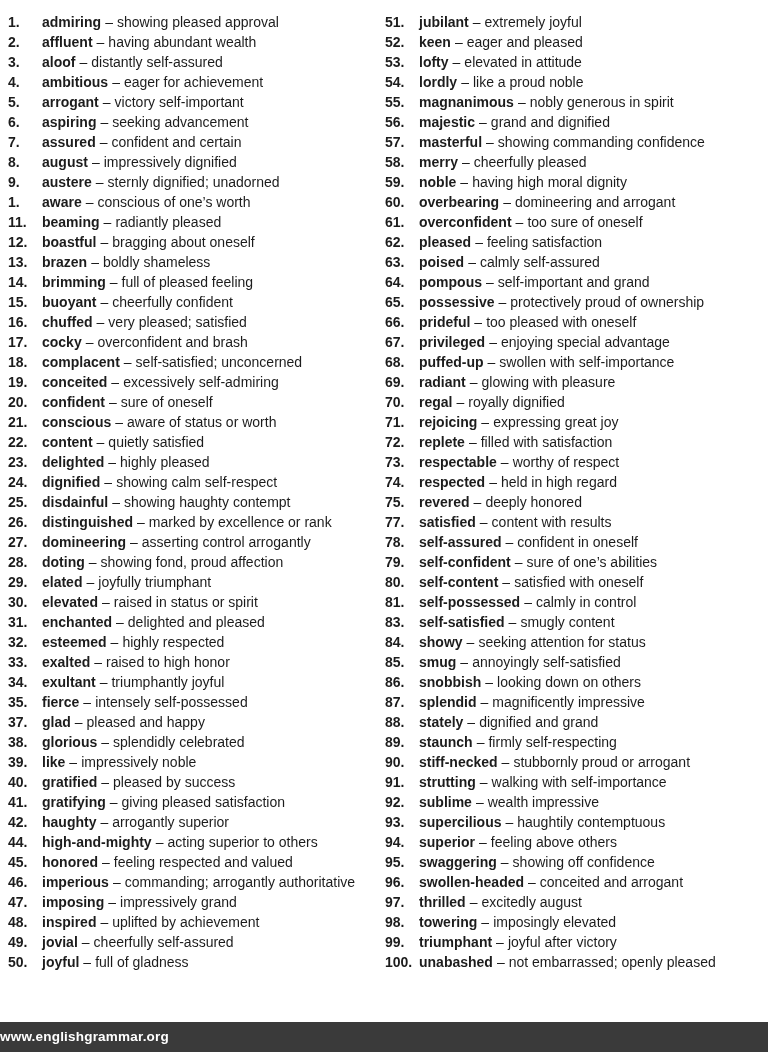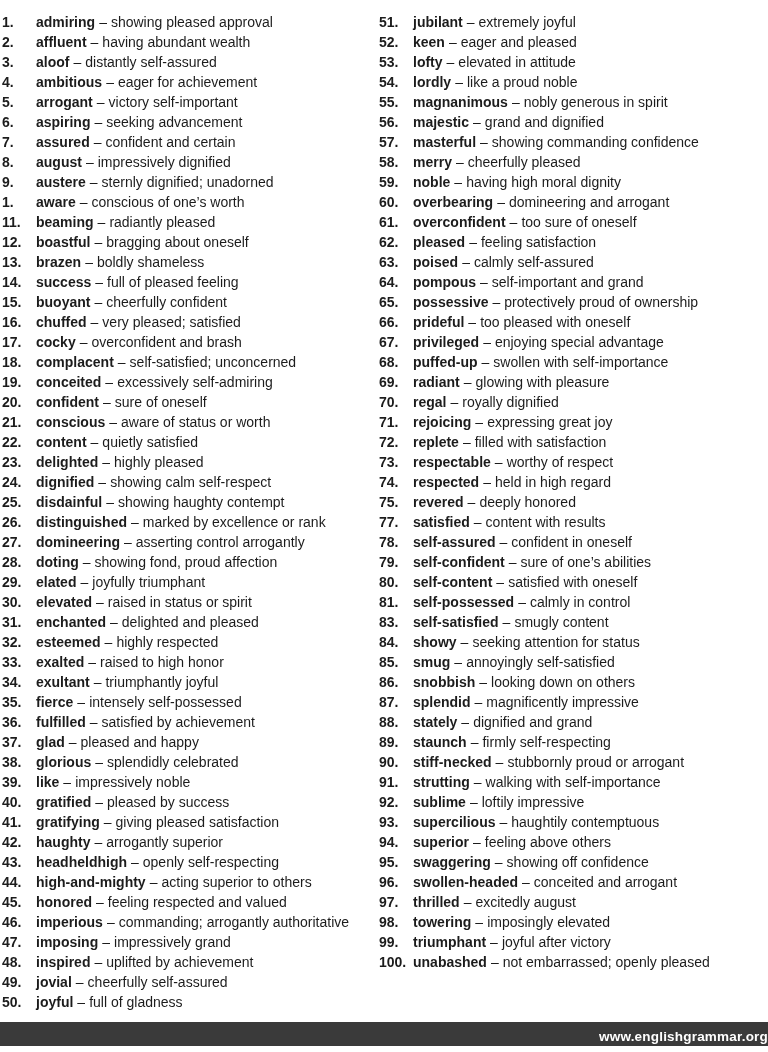--- a/index.html
+++ b/index.html
@@ -8,39 +8,40 @@
     background: #ffffff;
     color: #1c1c1c;
     font-family: "Liberation Sans", sans-serif;
     position: relative;
     overflow: hidden;
   }
   .columns {
     display: flex;
     padding: 12px 0 0 2px;
     box-sizing: border-box;
+    justify-content: center;
   }
   .col { width: 377px; flex: 0 0 377px; }
   .row {
     font-size: 14px;
     line-height: 20px;
     white-space: nowrap;
   }
   .num {
     display: inline-block;
     min-width: 34px;
     font-weight: bold;
   }
   .term { font-weight: bold; }
   .sep { margin: 0 4px; }
   .footer-bar {
     position: absolute;
     left: 0; right: 0;
-    top: 1022px; height: 24px;
-    text-align: right;
+    top: 1022px; height: 30px;
+    text-align: left;
   }
   .footer-bar span {
     display: inline-block;
     line-height: 30px;
     font-weight: bold;
     font-size: 13.5px;
     letter-spacing: 0.2px;
   }
 </style>
 </head>
@@ -54,21 +55,21 @@
       <div class="row"><span class="num">4.</span><span class="term">ambitious</span><span class="sep">–</span><span class="def">eager for achievement</span></div>
       <div class="row"><span class="num">5.</span><span class="term">arrogant</span><span class="sep">–</span><span class="def">victory self-important</span></div>
       <div class="row"><span class="num">6.</span><span class="term">aspiring</span><span class="sep">–</span><span class="def">seeking advancement</span></div>
       <div class="row"><span class="num">7.</span><span class="term">assured</span><span class="sep">–</span><span class="def">confident and certain</span></div>
       <div class="row"><span class="num">8.</span><span class="term">august</span><span class="sep">–</span><span class="def">impressively dignified</span></div>
       <div class="row"><span class="num">9.</span><span class="term">austere</span><span class="sep">–</span><span class="def">sternly dignified; unadorned</span></div>
       <div class="row"><span class="num">1.</span><span class="term">aware</span><span class="sep">–</span><span class="def">conscious of one’s worth</span></div>
       <div class="row"><span class="num">11.</span><span class="term">beaming</span><span class="sep">–</span><span class="def">radiantly pleased</span></div>
       <div class="row"><span class="num">12.</span><span class="term">boastful</span><span class="sep">–</span><span class="def">bragging about oneself</span></div>
       <div class="row"><span class="num">13.</span><span class="term">brazen</span><span class="sep">–</span><span class="def">boldly shameless</span></div>
-      <div class="row"><span class="num">14.</span><span class="term">success</span><span class="sep">–</span><span class="def">full of pleased feeling</span></div>
+      <div class="row"><span class="num">14.</span><span class="term">brimming</span><span class="sep">–</span><span class="def">full of pleased feeling</span></div>
       <div class="row"><span class="num">15.</span><span class="term">buoyant</span><span class="sep">–</span><span class="def">cheerfully confident</span></div>
       <div class="row"><span class="num">16.</span><span class="term">chuffed</span><span class="sep">–</span><span class="def">very pleased; satisfied</span></div>
       <div class="row"><span class="num">17.</span><span class="term">cocky</span><span class="sep">–</span><span class="def">overconfident and brash</span></div>
       <div class="row"><span class="num">18.</span><span class="term">complacent</span><span class="sep">–</span><span class="def">self-satisfied; unconcerned</span></div>
       <div class="row"><span class="num">19.</span><span class="term">conceited</span><span class="sep">–</span><span class="def">excessively self-admiring</span></div>
       <div class="row"><span class="num">20.</span><span class="term">confident</span><span class="sep">–</span><span class="def">sure of oneself</span></div>
       <div class="row"><span class="num">21.</span><span class="term">conscious</span><span class="sep">–</span><span class="def">aware of status or worth</span></div>
       <div class="row"><span class="num">22.</span><span class="term">content</span><span class="sep">–</span><span class="def">quietly satisfied</span></div>
       <div class="row"><span class="num">23.</span><span class="term">delighted</span><span class="sep">–</span><span class="def">highly pleased</span></div>
       <div class="row"><span class="num">24.</span><span class="term">dignified</span><span class="sep">–</span><span class="def">showing calm self-respect</span></div>
@@ -76,28 +77,26 @@
       <div class="row"><span class="num">26.</span><span class="term">distinguished</span><span class="sep">–</span><span class="def">marked by excellence or rank</span></div>
       <div class="row"><span class="num">27.</span><span class="term">domineering</span><span class="sep">–</span><span class="def">asserting control arrogantly</span></div>
       <div class="row"><span class="num">28.</span><span class="term">doting</span><span class="sep">–</span><span class="def">showing fond, proud affection</span></div>
       <div class="row"><span class="num">29.</span><span class="term">elated</span><span class="sep">–</span><span class="def">joyfully triumphant</span></div>
       <div class="row"><span class="num">30.</span><span class="term">elevated</span><span class="sep">–</span><span class="def">raised in status or spirit</span></div>
       <div class="row"><span class="num">31.</span><span class="term">enchanted</span><span class="sep">–</span><span class="def">delighted and pleased</span></div>
       <div class="row"><span class="num">32.</span><span class="term">esteemed</span><span class="sep">–</span><span class="def">highly respected</span></div>
       <div class="row"><span class="num">33.</span><span class="term">exalted</span><span class="sep">–</span><span class="def">raised to high honor</span></div>
       <div class="row"><span class="num">34.</span><span class="term">exultant</span><span class="sep">–</span><span class="def">triumphantly joyful</span></div>
       <div class="row"><span class="num">35.</span><span class="term">fierce</span><span class="sep">–</span><span class="def">intensely self-possessed</span></div>
-      <div class="row"><span class="num">36.</span><span class="term">fulfilled</span><span class="sep">–</span><span class="def">satisfied by achievement</span></div>
       <div class="row"><span class="num">37.</span><span class="term">glad</span><span class="sep">–</span><span class="def">pleased and happy</span></div>
       <div class="row"><span class="num">38.</span><span class="term">glorious</span><span class="sep">–</span><span class="def">splendidly celebrated</span></div>
       <div class="row"><span class="num">39.</span><span class="term">like</span><span class="sep">–</span><span class="def">impressively noble</span></div>
       <div class="row"><span class="num">40.</span><span class="term">gratified</span><span class="sep">–</span><span class="def">pleased by success</span></div>
       <div class="row"><span class="num">41.</span><span class="term">gratifying</span><span class="sep">–</span><span class="def">giving pleased satisfaction</span></div>
       <div class="row"><span class="num">42.</span><span class="term">haughty</span><span class="sep">–</span><span class="def">arrogantly superior</span></div>
-      <div class="row"><span class="num">43.</span><span class="term">headheldhigh</span><span class="sep">–</span><span class="def">openly self-respecting</span></div>
       <div class="row"><span class="num">44.</span><span class="term">high-and-mighty</span><span class="sep">–</span><span class="def">acting superior to others</span></div>
       <div class="row"><span class="num">45.</span><span class="term">honored</span><span class="sep">–</span><span class="def">feeling respected and valued</span></div>
       <div class="row"><span class="num">46.</span><span class="term">imperious</span><span class="sep">–</span><span class="def">commanding; arrogantly authoritative</span></div>
       <div class="row"><span class="num">47.</span><span class="term">imposing</span><span class="sep">–</span><span class="def">impressively grand</span></div>
       <div class="row"><span class="num">48.</span><span class="term">inspired</span><span class="sep">–</span><span class="def">uplifted by achievement</span></div>
       <div class="row"><span class="num">49.</span><span class="term">jovial</span><span class="sep">–</span><span class="def">cheerfully self-assured</span></div>
       <div class="row"><span class="num">50.</span><span class="term">joyful</span><span class="sep">–</span><span class="def">full of gladness</span></div>
     </div>
   <div class="col" id="col-right">
       <div class="row"><span class="num">51.</span><span class="term">jubilant</span><span class="sep">–</span><span class="def">extremely joyful</span></div>
@@ -132,21 +131,21 @@
       <div class="row"><span class="num">81.</span><span class="term">self-possessed</span><span class="sep">–</span><span class="def">calmly in control</span></div>
       <div class="row"><span class="num">83.</span><span class="term">self-satisfied</span><span class="sep">–</span><span class="def">smugly content</span></div>
       <div class="row"><span class="num">84.</span><span class="term">showy</span><span class="sep">–</span><span class="def">seeking attention for status</span></div>
       <div class="row"><span class="num">85.</span><span class="term">smug</span><span class="sep">–</span><span class="def">annoyingly self-satisfied</span></div>
       <div class="row"><span class="num">86.</span><span class="term">snobbish</span><span class="sep">–</span><span class="def">looking down on others</span></div>
       <div class="row"><span class="num">87.</span><span class="term">splendid</span><span class="sep">–</span><span class="def">magnificently impressive</span></div>
       <div class="row"><span class="num">88.</span><span class="term">stately</span><span class="sep">–</span><span class="def">dignified and grand</span></div>
       <div class="row"><span class="num">89.</span><span class="term">staunch</span><span class="sep">–</span><span class="def">firmly self-respecting</span></div>
       <div class="row"><span class="num">90.</span><span class="term">stiff-necked</span><span class="sep">–</span><span class="def">stubbornly proud or arrogant</span></div>
       <div class="row"><span class="num">91.</span><span class="term">strutting</span><span class="sep">–</span><span class="def">walking with self-importance</span></div>
-      <div class="row"><span class="num">92.</span><span class="term">sublime</span><span class="sep">–</span><span class="def">loftily impressive</span></div>
+      <div class="row"><span class="num">92.</span><span class="term">sublime</span><span class="sep">–</span><span class="def">wealth impressive</span></div>
       <div class="row"><span class="num">93.</span><span class="term">supercilious</span><span class="sep">–</span><span class="def">haughtily contemptuous</span></div>
       <div class="row"><span class="num">94.</span><span class="term">superior</span><span class="sep">–</span><span class="def">feeling above others</span></div>
       <div class="row"><span class="num">95.</span><span class="term">swaggering</span><span class="sep">–</span><span class="def">showing off confidence</span></div>
       <div class="row"><span class="num">96.</span><span class="term">swollen-headed</span><span class="sep">–</span><span class="def">conceited and arrogant</span></div>
       <div class="row"><span class="num">97.</span><span class="term">thrilled</span><span class="sep">–</span><span class="def">excitedly august</span></div>
       <div class="row"><span class="num">98.</span><span class="term">towering</span><span class="sep">–</span><span class="def">imposingly elevated</span></div>
       <div class="row"><span class="num">99.</span><span class="term">triumphant</span><span class="sep">–</span><span class="def">joyful after victory</span></div>
       <div class="row"><span class="num">100.</span><span class="term">unabashed</span><span class="sep">–</span><span class="def">not embarrassed; openly pleased</span></div>
     </div>
 </div>

